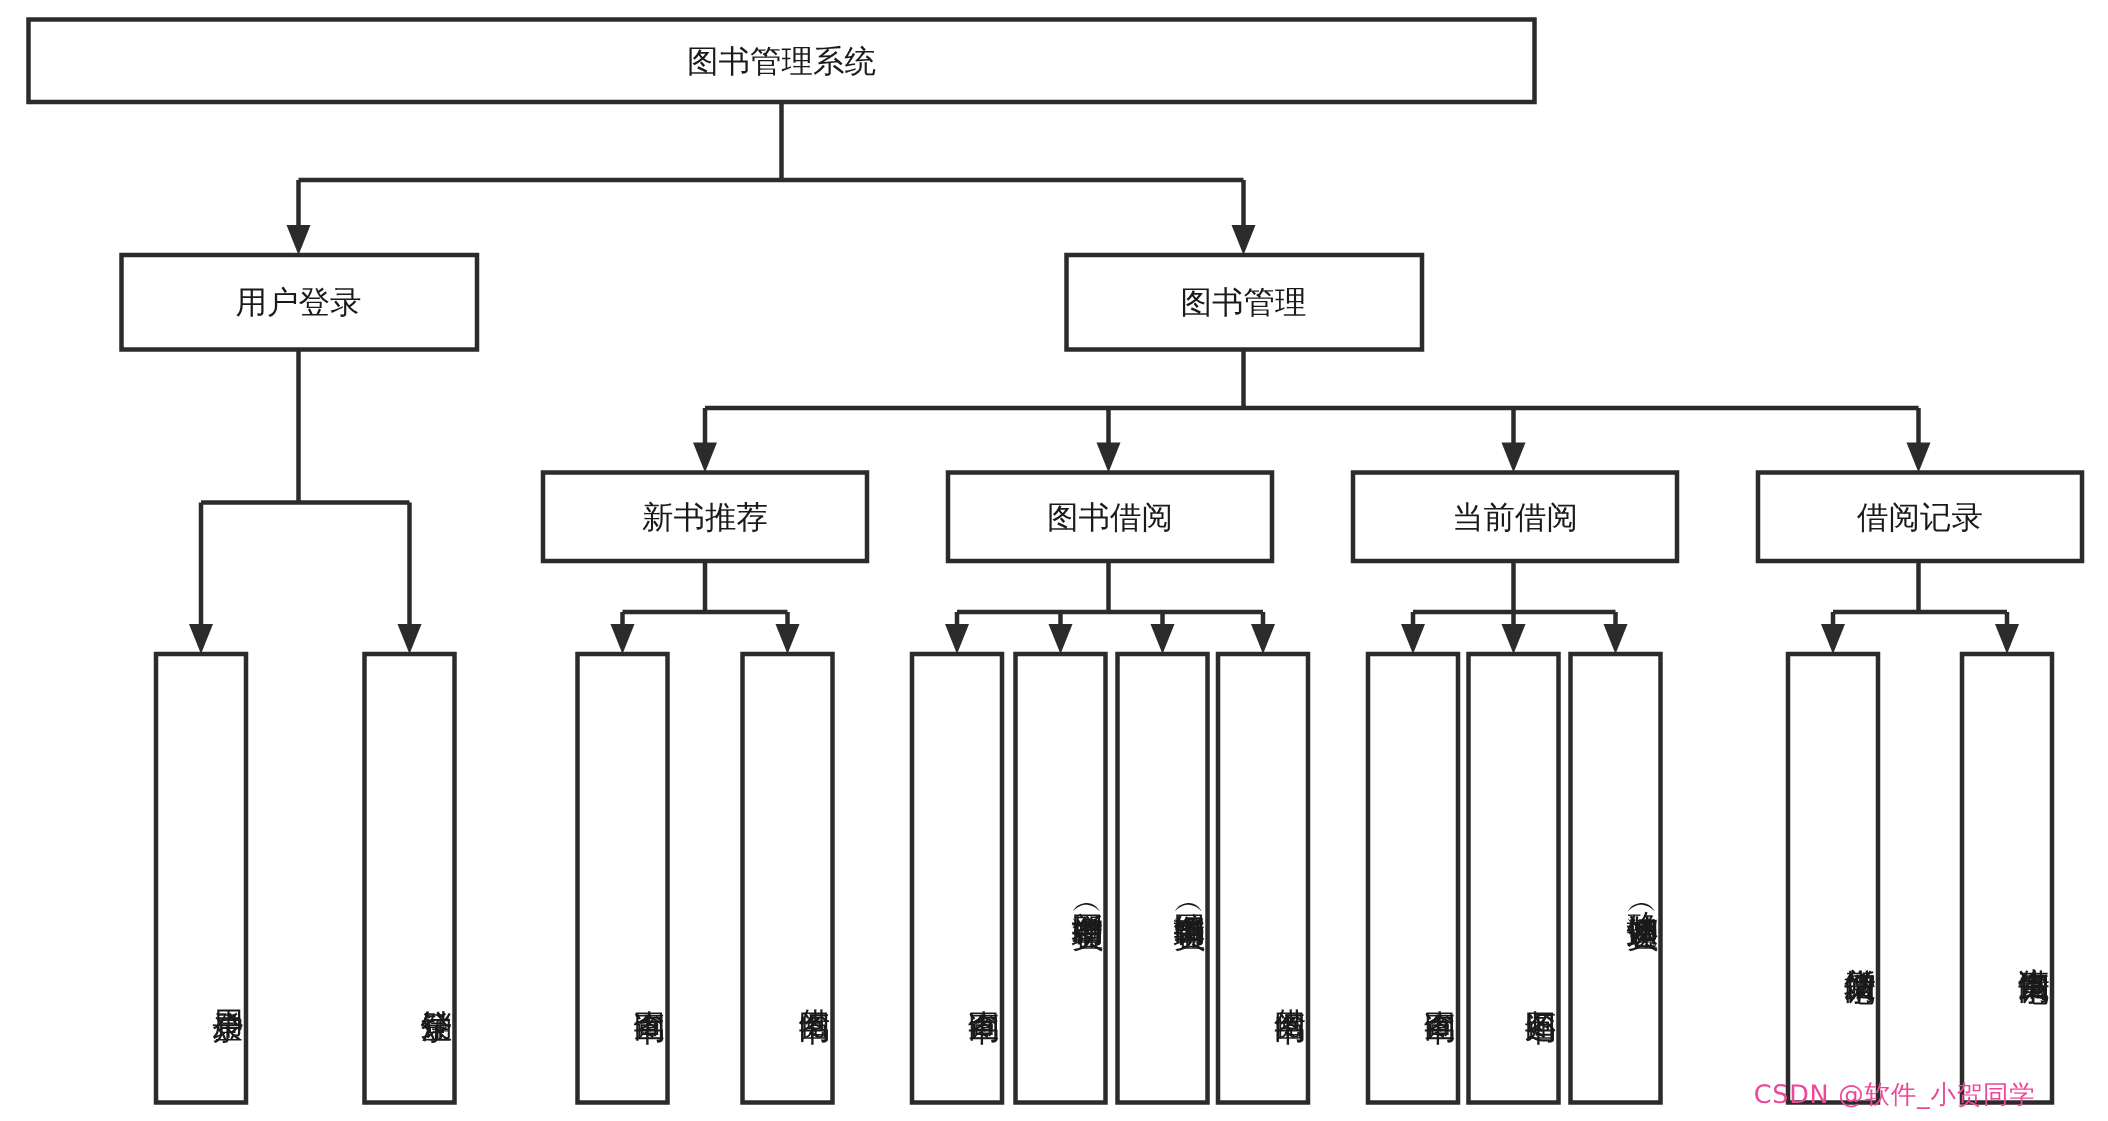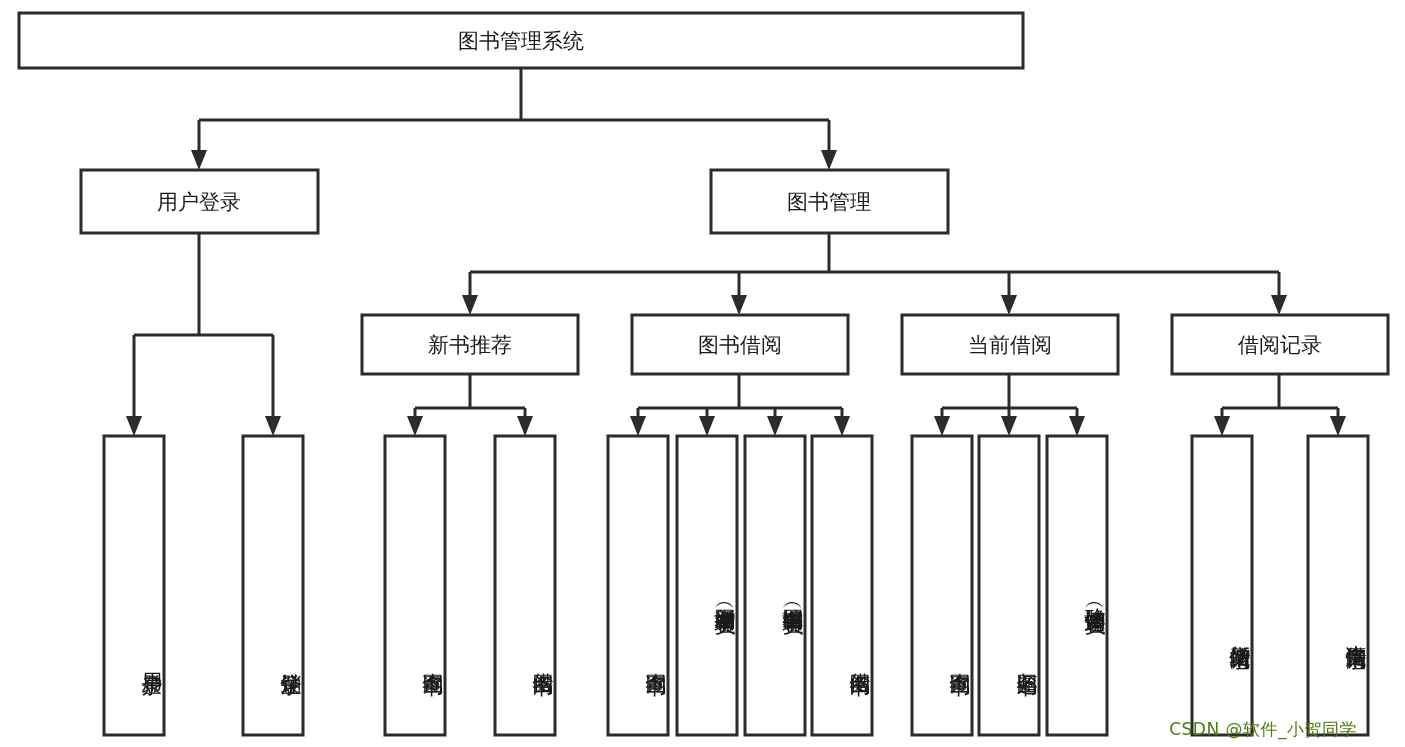--- a/index.html
+++ b/index.html
@@ -63,21 +63,21 @@
     justify-content: center;
     white-space: nowrap;
     pointer-events: none;
   }
   .watermark {
     position: absolute;
     right: 8px;
     bottom: 6px;
     font-family: "DejaVu Sans", "Liberation Sans", sans-serif;
     font-size: 17px;
-    color: #4d7c0f;
+    color: #ec4899;
     white-space: nowrap;
     letter-spacing: 0.5px;
   }
 </style>
 </head>
 <body>
 
 <div id="diagram-root">
 
   <svg id="flow-svg" viewBox="0 0 1405 747" xmlns="http://www.w3.org/2000/svg">

